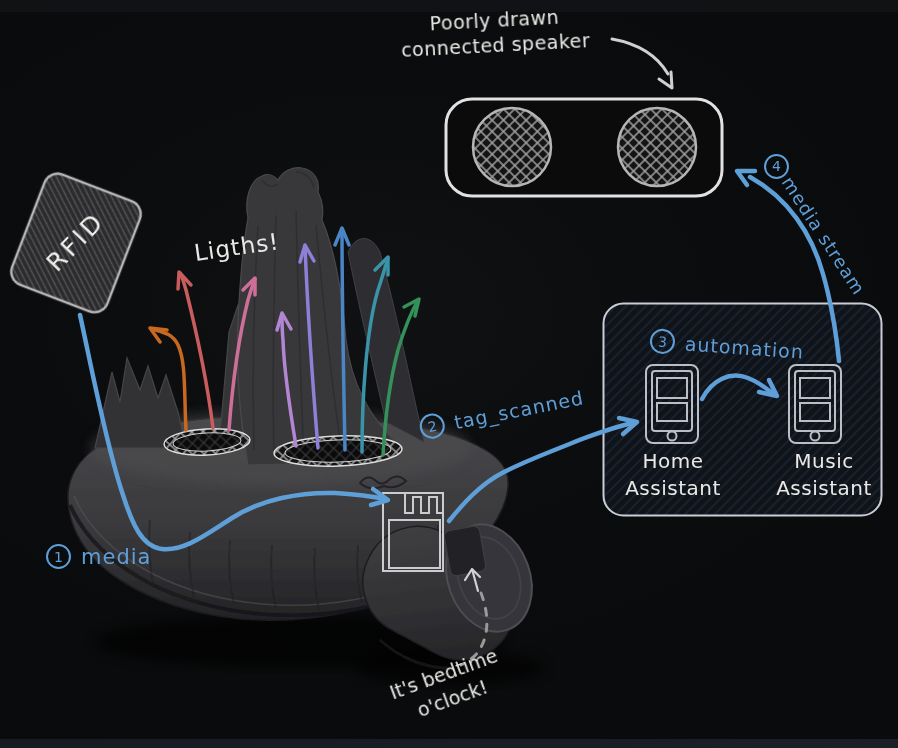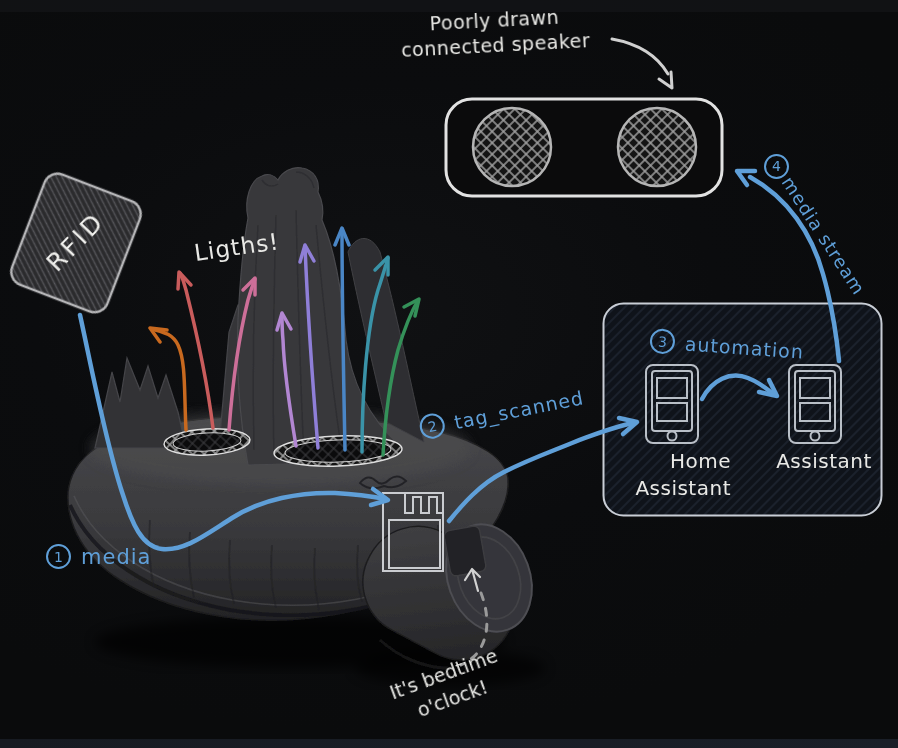--- a/index.html
+++ b/index.html
@@ -23,21 +23,21 @@
   .step{position:absolute;display:inline-flex;align-items:center;}
   .note-title{left:390px;top:8px;width:210px;font-size:19px;letter-spacing:.5px;transform:rotate(-3deg);}
   .lights{left:194px;top:233px;font-size:23px;letter-spacing:1px;transform:rotate(-8deg);}
   .rfid-text{left:18px;top:226px;width:116px;font-size:25px;letter-spacing:3px;transform:rotate(-46deg);color:#efefec;}
   .step1{left:46px;top:544px;font-size:21px;}
   .step2{left:420px;top:416px;font-size:19px;transform:rotate(-11deg);transform-origin:0 50%;}
   .step3{left:650px;top:328px;font-size:19px;transform:rotate(4deg);transform-origin:0 50%;}
   .step4circle{left:764px;top:154px;}
   .mediastream{left:796px;top:172px;font-size:18px;letter-spacing:1px;transform:rotate(57deg);transform-origin:0 0;}
   .dev-label{width:116px;font-size:20px;line-height:27px;letter-spacing:.5px;}
-  .home-label{left:615px;top:448px;text-align:right;}
+  .home-label{left:615px;top:448px;}
   .music-label{left:766px;top:448px;}
   .bedtime{left:372px;top:660px;width:152px;font-size:19px;line-height:26px;transform:rotate(-20deg);}
 </style>
 </head>
 <body>
 
 <div class="canvas">
   <div class="topbar"></div>
 
   <svg width="898" height="748" viewBox="0 0 898 748">
@@ -253,20 +253,21 @@
   </div>
 
   <span class="numcircle blue txt step4circle">4</span>
   <div class="txt blue mediastream">media stream</div>
 
   <div class="txt center dev-label home-label">
     <div>Home</div>
     <div>Assistant</div>
   </div>
   <div class="txt center dev-label music-label">
+    <div>Music</div>
     <div>Assistant</div>
   </div>
 
   <div class="txt center bedtime">
     <div>It's bedtime</div>
     <div>o'clock!</div>
   </div>
 
   <div class="bottombar"></div>
 </div>

